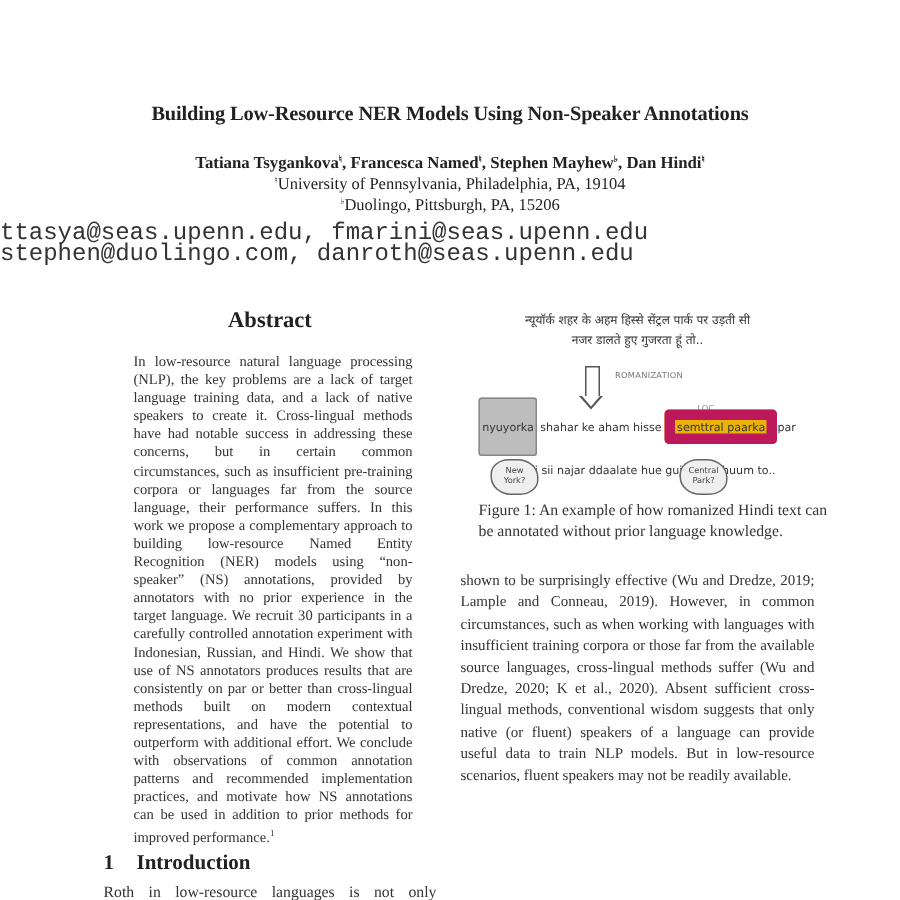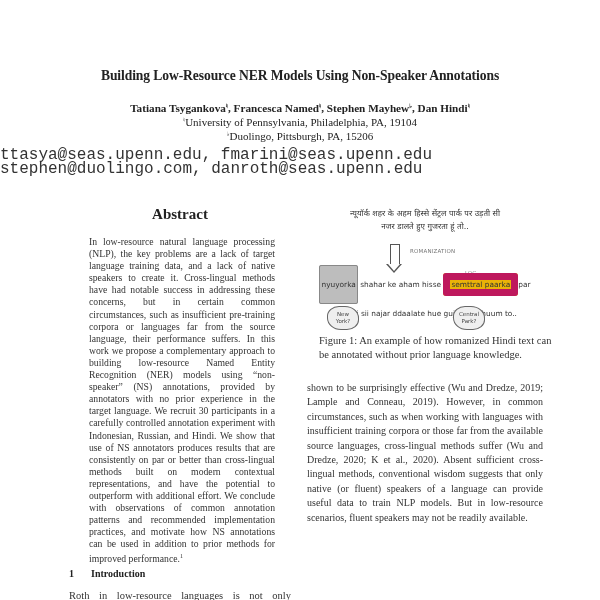--- a/index.html
+++ b/index.html
@@ -10,21 +10,21 @@
   .authors { position: absolute; top: 102px; left: 0; width: 600px; text-align: center;
              font-weight: bold; font-size: 11.2px; }
   .affil { position: absolute; left: 0; width: 600px; text-align: center; font-size: 11px; }
   .email { position: absolute; left: 0; width: 594px; text-align: left;
            font-family: "Liberation Mono", monospace; font-size: 16px; color: #333; }
   sup { font-size: 6px; vertical-align: 4px; }
   .abs-head { position: absolute; top: 206px; left: 60px; width: 240px; text-align: center;
               font-weight: bold; font-size: 15px; }
   .abs-body { position: absolute; top: 236px; left: 89px; width: 186px; font-size: 9.7px;
               line-height: 12.1px; text-align: justify; color: #333; }
-  .sec-head { position: absolute; top: 568px; left: 69px; font-weight: bold; font-size: 10px; }
+  .sec-head { position: absolute; top: 568px; left: 69px; font-weight: bold; font-size: 14px; }
   .sec-head .num { display: inline-block; width: 22px; }
   .intro-line { position: absolute; top: 590px; left: 69px; width: 222px; font-size: 10.5px;
                 text-align: justify; text-align-last: justify; color: #333; }
   .fig { position: absolute; top: 204px; left: 305px; width: 240px; height: 150px; }
   .hindi { position: absolute; left: 0; width: 240px; text-align: center; font-size: 8px;
            font-family: "DejaVu Sans", sans-serif; color: #333; }
   .arrow { position: absolute; left: 85px; top: 40px; width: 8px; height: 20px;
            border: 1px solid #555; border-bottom: none; background: #fff; }
   .arrow-head { position: absolute; left: 81px; top: 60px; width: 0; height: 0;
                 border-left: 8px solid transparent; border-right: 8px solid transparent;

